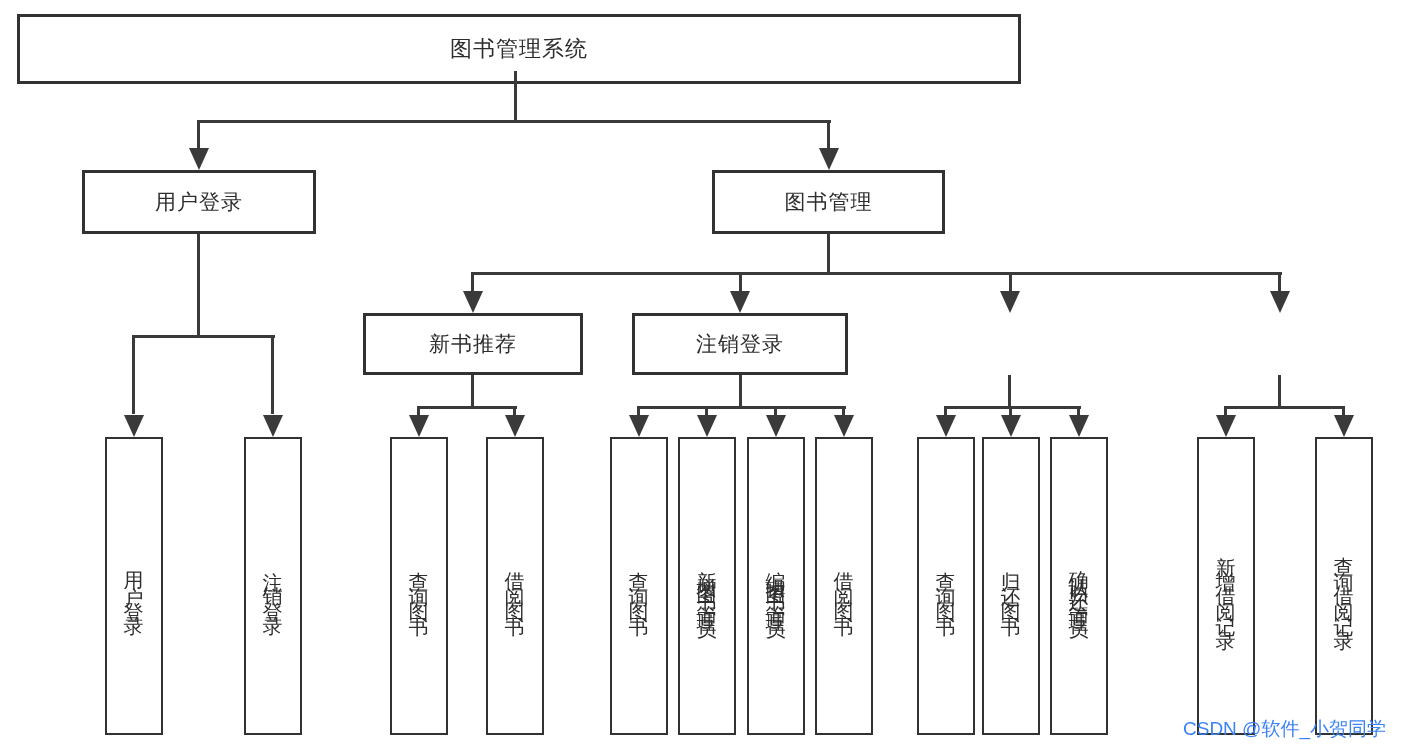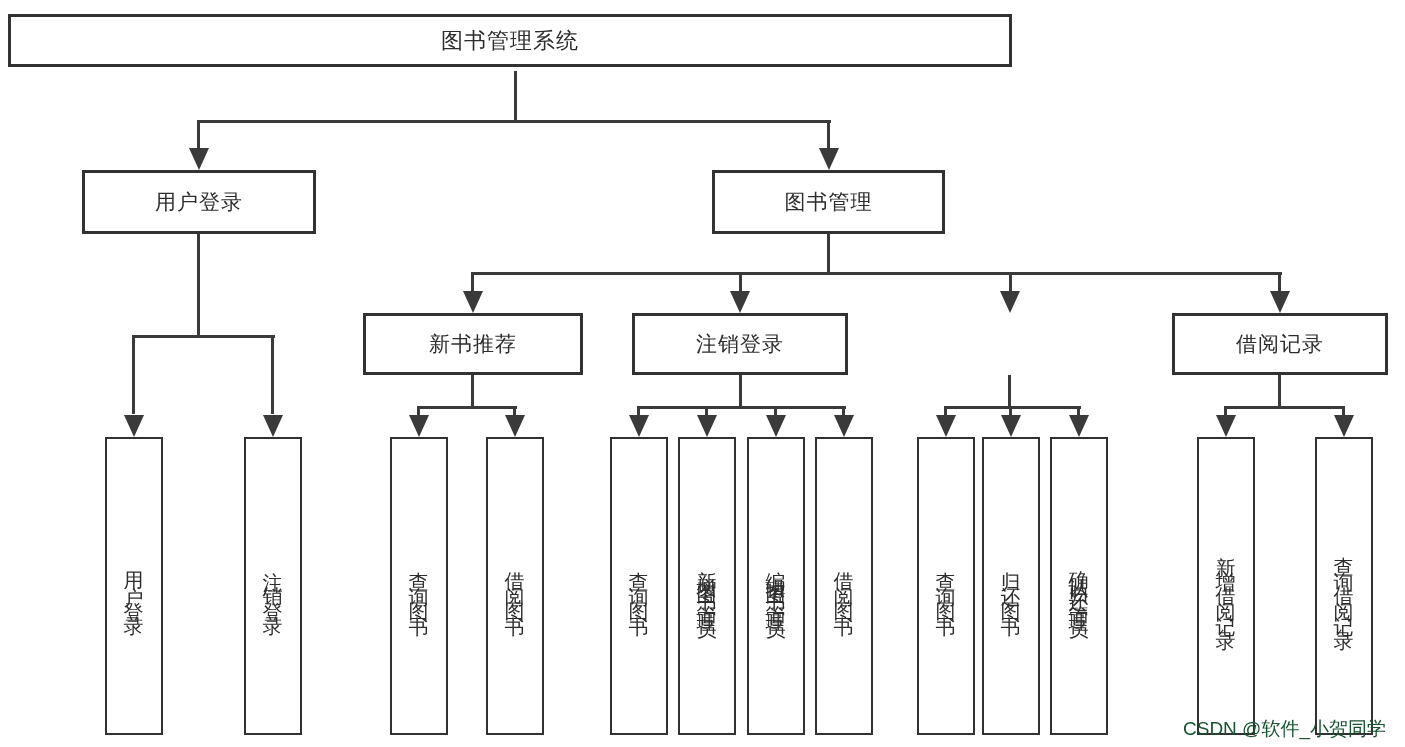--- a/index.html
+++ b/index.html
@@ -52,54 +52,51 @@
     width: 0; height: 0;
     border-left: 10px solid transparent;
     border-right: 10px solid transparent;
     border-top: 22px solid #3a3a3a;
   }
   .watermark {
     position: absolute;
     left: 1183px;
     top: 716px;
     font-size: 19px;
-    color: #14532d;
+    color: #3b82f6;
     white-space: nowrap;
     z-index: 10;
   }
 </style>
 </head>
 <body>
 
 <div id="canvas">
 
-  <div class="node root" style="left:8px; top:14px; width:1004px; height:53px;">
+  <div class="node root" style="left:17px; top:14px; width:1004px; height:70px;">
     <span>图书管理系统</span>
   </div>
 
   <div class="node lvl" style="left:82px; top:170px; width:234px; height:64px;">
     <span>用户登录</span>
   </div>
 
   <div class="node lvl" style="left:712px; top:170px; width:233px; height:64px;">
     <span>图书管理</span>
   </div>
 
   <div class="node lvl" style="left:363px; top:313px; width:220px; height:62px;">
     <span>新书推荐</span>
   </div>
 
   <div class="node lvl" style="left:632px; top:313px; width:216px; height:62px;">
     <span>注销登录</span>
   </div>
 
 
-  <div class="node lvl" style="left:1172px; top:313px; width:216px; height:62px;">
-    <span>借阅记录</span>
-  </div>
 
   <div class="leaf" style="left:105px;">
     <span class="v-label">用户登录</span>
   </div>
   <div class="leaf" style="left:244px;">
     <span class="v-label">注销登录</span>
   </div>
 
   <div class="leaf" style="left:390px;">
     <span class="v-label">查询图书</span>

